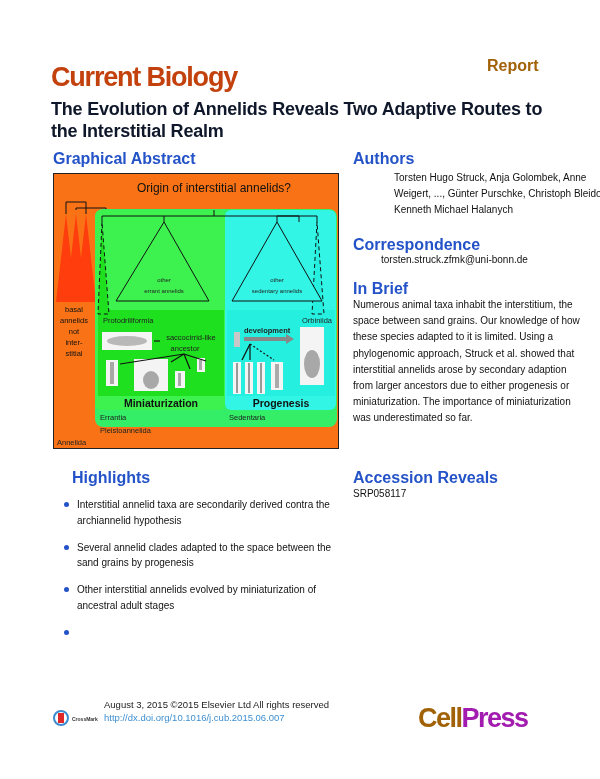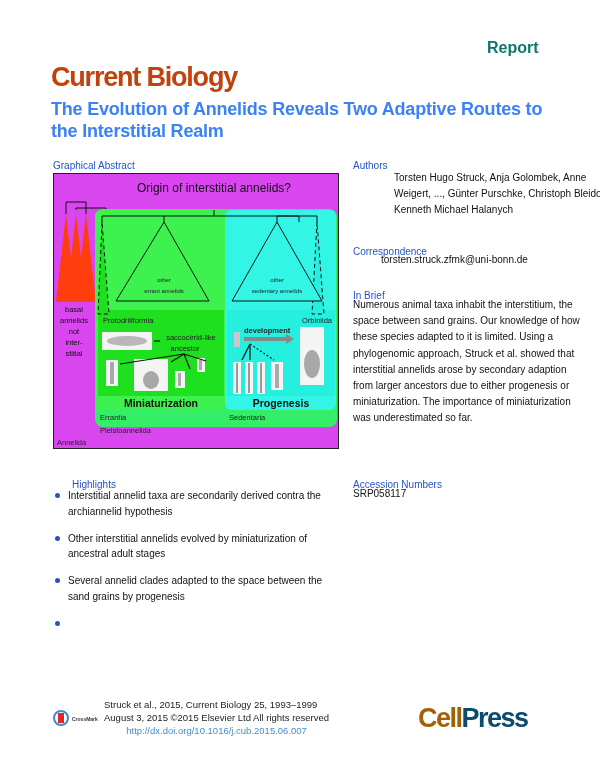--- a/index.html
+++ b/index.html
@@ -1,49 +1,49 @@
 <!DOCTYPE html>
 <html><head>
 <meta charset="utf-8">
 <style>
   html, body { margin: 0; padding: 0; background: #ffffff; }
   body { width: 600px; height: 779px; position: relative; overflow: hidden;
          font-family: "Liberation Sans", sans-serif; color: #111; }
   .abs { position: absolute; }
-  .report { left: 487px; top: 39px; font-size: 16px; font-weight: bold; color: #0f766e; }
+  .report { left: 487px; top: 57px; font-size: 16px; font-weight: bold; color: #a16207; }
   .journal { left: 51px; top: 62px; font-size: 27px; font-weight: bold; color: #c2410c; letter-spacing: -1.2px; }
-  .title { left: 51px; top: 98px; width: 520px; font-size: 18px; font-weight: bold; line-height: 22px; color: #3b82f6; letter-spacing: -0.2px; }
-  .sec-head { font-size: 10px; font-weight: normal; color: #2453c8; margin-top: 10px; }
+  .title { left: 51px; top: 98px; width: 520px; font-size: 18px; font-weight: bold; line-height: 22px; color: #0f172a; letter-spacing: -0.2px; }
+  .sec-head { font-size: 16px; font-weight: bold; color: #2453c8; }
   .ga-head { left: 53px; top: 150px; }
   
-  .fig { left: 53px; top: 173px; width: 286px; height: 276px; border: 1.5px solid #222; background: #d946ef; box-sizing: border-box; }
+  .fig { left: 53px; top: 173px; width: 286px; height: 276px; border: 1.5px solid #222; background: #f97316; box-sizing: border-box; }
   .fig svg { position: absolute; left: 0; top: 0; }
   
   .authors-head { left: 353px; top: 150px; text-align: center; }
   .authors { left: 353px; top: 170px; width: 230px; font-size: 10px; line-height: 16px; margin-left: 41px; }
   .corr-head { left: 353px; top: 236px; }
   .corr { left: 353px; top: 254px; font-size: 10px; padding-left: 28px; }
   .brief-head { left: 353px; top: 280px; }
   .brief { left: 353px; top: 297px; width: 230px; font-size: 10px; line-height: 16.2px; }
   .acc-head { left: 353px; top: 469px; }
   .acc { left: 353px; top: 488px; font-size: 10px; }
   
   .hl-head { left: 53px; top: 469px; padding-left: 19px; }
-  .hl-list { left: 53px; top: 488px; width: 290px; margin: 0; padding: 0; list-style: none; }
+  .hl-list { left: 53px; top: 488px; width: 290px; margin: 9px; padding: 0; list-style: none; }
   .hl-item { position: relative; padding-left: 15px; font-size: 10px; line-height: 15.5px; margin-bottom: 11.5px; }
   .hl-bullet { position: absolute; left: 2px; top: 5px; width: 5px; height: 5px; border-radius: 50%; background: #2453c8; }
   
   .crossmark { left: 53px; top: 710px; width: 16px; height: 16px; border-radius: 50%; border: 2px solid #3b8bd0; box-sizing: border-box; }
   .crossmark::after { content: ""; position: absolute; left: 3px; top: 1px; width: 6px; height: 10px; background: #e02828; }
   .crossmark-label { left: 72px; top: 716px; font-size: 5px; color: #333; font-weight: bold; }
   .cite { left: 104px; top: 698px; font-size: 9.5px; line-height: 13px; color: #222; }
-  .doi { color: #3f8fd0; text-align: center; }
+  .doi { color: #3f8fd0; }
   .cellpress { left: 418px; top: 703px; font-size: 27px; font-weight: bold; letter-spacing: -1.5px; }
   .cell { color: #a16207; }
-  .press { color: #0c4a6e; }
+  .press { color: #a21caf; }
 </style>
 </head>
 <body>
 
 <div class="abs report">Report</div>
 <div class="abs journal">Current Biology</div>
 <div class="abs title">The Evolution of Annelids Reveals Two Adaptive Routes to the Interstitial Realm</div>
 
 <div class="abs sec-head ga-head">Graphical Abstract</div>
 
@@ -148,28 +148,27 @@
 
 <div class="abs sec-head corr-head">Correspondence</div>
 <div class="abs corr">torsten.struck.zfmk@uni-bonn.de</div>
 
 <div class="abs sec-head brief-head">In Brief</div>
 <div class="abs brief">Numerous animal taxa inhabit the interstitium, the space between sand grains. Our knowledge of how these species adapted to it is limited. Using a phylogenomic approach, Struck et al. showed that interstitial annelids arose by secondary adaption from larger ancestors due to either progenesis or miniaturization. The importance of miniaturization was underestimated so far.</div>
 
 <div class="abs sec-head hl-head">Highlights</div>
 <ul class="abs hl-list">
   <li class="hl-item"><span class="hl-bullet"></span><span>Interstitial annelid taxa are secondarily derived contra the archiannelid hypothesis</span></li>
+  <li class="hl-item"><span class="hl-bullet"></span><span>Several annelid clades adapted to the space between the sand grains by progenesis</span></li>
   <li class="hl-item"><span class="hl-bullet"></span><span>Other interstitial annelids evolved by miniaturization of ancestral adult stages</span></li>
-  <li class="hl-item"><span class="hl-bullet"></span><span>Several annelid clades adapted to the space between the sand grains by progenesis</span></li>
   <li class="hl-item"><span class="hl-bullet"></span></li>
 </ul>
 
-<div class="abs sec-head acc-head">Accession Numbers</div>
+<div class="abs sec-head acc-head">Accession Reveals</div>
 <div class="abs acc">SRP058117</div>
 
 <div class="abs crossmark"></div>
 <div class="abs crossmark-label">CrossMark</div>
 <div class="abs cite">
-  <div>Struck et al., 2015, Current Biology 25, 1993–1999</div>
   <div>August 3, 2015 ©2015 Elsevier Ltd All rights reserved</div>
   <div class="doi">http://dx.doi.org/10.1016/j.cub.2015.06.007</div>
 </div>
 <div class="abs cellpress"><span class="cell">Cell</span><span class="press">Press</span></div>
 
 </body></html>

